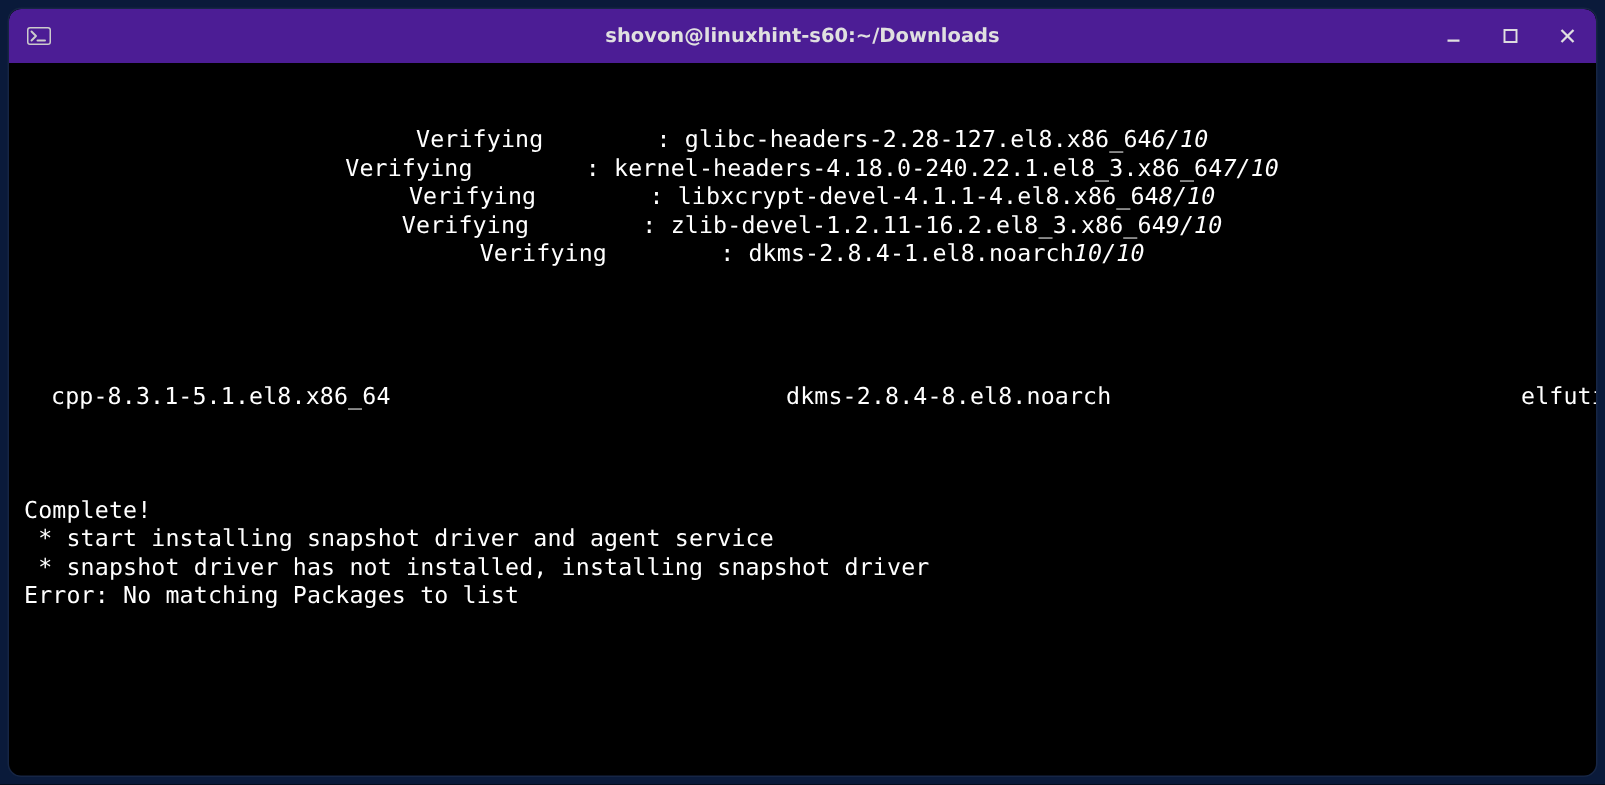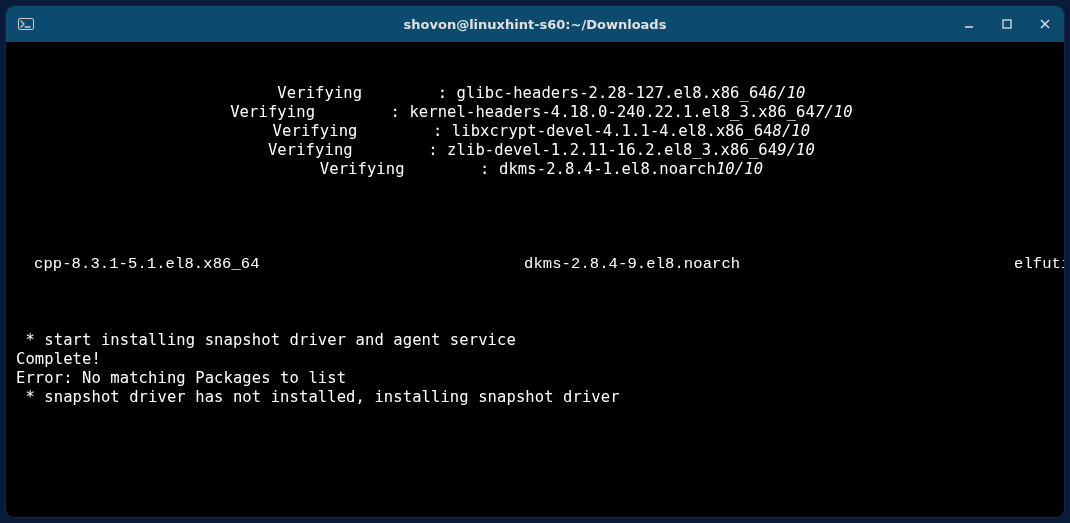--- a/index.html
+++ b/index.html
@@ -16,21 +16,21 @@
       left: 6px;
       width: 1058px;
       height: 511px;
       background: #000;
       border-radius: 8px;
       overflow: hidden;
       box-shadow: 0 0 0 1px rgba(255,255,255,0.05);
     }
     .titlebar {
       height: 36px;
-      background: #0c4a6e;
+      background: #4c1d95;
       display: flex;
       align-items: center;
       position: relative;
       border-top-left-radius: 8px;
       border-top-right-radius: 8px;
     }
     .titlebar-icon {
       width: 16px;
       height: 12px;
       margin-left: 12px;
@@ -85,21 +85,20 @@
     .verify-left { white-space: pre; }
     .verify-right { padding-right: 6px; white-space: pre; font-style: italic; }
     .installed-grid {
       display: block;
     }
     .installed-item {
       display: inline-block;
       width: 490px;
       padding-left: 18px;
       vertical-align: top;
-      font-family: Liberation Mono, monospace;
     }
   </style>
 </head>
 <body>
 
 <div class="window">
   <div class="titlebar">
     <div class="titlebar-icon">
       <svg width="16" height="12" viewBox="0 0 16 12">
         <rect x="0.5" y="0.5" width="15" height="11" rx="1.5" fill="none" stroke="#ccc" stroke-width="1"></rect>
@@ -124,16 +123,16 @@
             <line x1="1" y1="1" x2="9" y2="9" stroke="#e0e0e0" stroke-width="1.5"></line>
             <line x1="9" y1="1" x2="1" y2="9" stroke="#e0e0e0" stroke-width="1.5"></line>
           </svg>
       </div>
     </div>
   </div>
 
   <div class="terminal">
     <div id="verify-block"><div class="verify-row"><span class="verify-left">  Verifying        : glibc-headers-2.28-127.el8.x86_64</span><span class="verify-right">6/10</span></div><div class="verify-row"><span class="verify-left">  Verifying        : kernel-headers-4.18.0-240.22.1.el8_3.x86_64</span><span class="verify-right">7/10</span></div><div class="verify-row"><span class="verify-left">  Verifying        : libxcrypt-devel-4.1.1-4.el8.x86_64</span><span class="verify-right">8/10</span></div><div class="verify-row"><span class="verify-left">  Verifying        : zlib-devel-1.2.11-16.2.el8_3.x86_64</span><span class="verify-right">9/10</span></div><div class="verify-row"><span class="verify-left">  Verifying        : dkms-2.8.4-1.el8.noarch</span><span class="verify-right">10/10</span></div></div>
     <div></div>
-    <div id="installed-block" class="installed-grid"><span class="installed-item">cpp-8.3.1-5.1.el8.x86_64</span><span class="installed-item">dkms-2.8.4-9.el8.noarch</span><span class="installed-item">elfutils-libelf-devel-0.180-1.el8.x86_64</span></div>
-    <div id="tail-block"><div>&nbsp;</div><div> * start installing snapshot driver and agent service</div><div>Complete!</div><div>Error: No matching Packages to list</div><div> * snapshot driver has not installed, installing snapshot driver</div></div>
+    <div id="installed-block" class="installed-grid"><span class="installed-item">cpp-8.3.1-5.1.el8.x86_64</span><span class="installed-item">dkms-2.8.4-8.el8.noarch</span><span class="installed-item">elfutils-libelf-devel-0.180-1.el8.x86_64</span></div>
+    <div id="tail-block"><div>&nbsp;</div><div>Complete!</div><div> * start installing snapshot driver and agent service</div><div> * snapshot driver has not installed, installing snapshot driver</div><div>Error: No matching Packages to list</div></div>
   </div>
 </div>
 
 </body></html>

